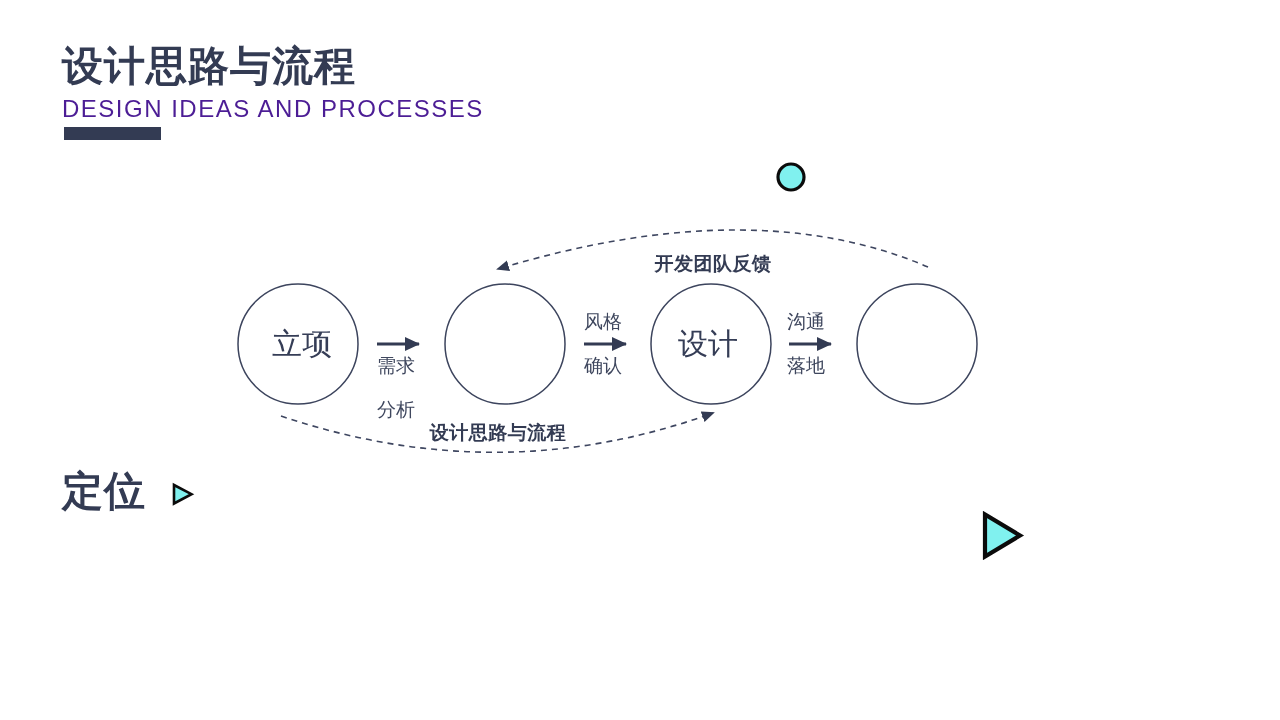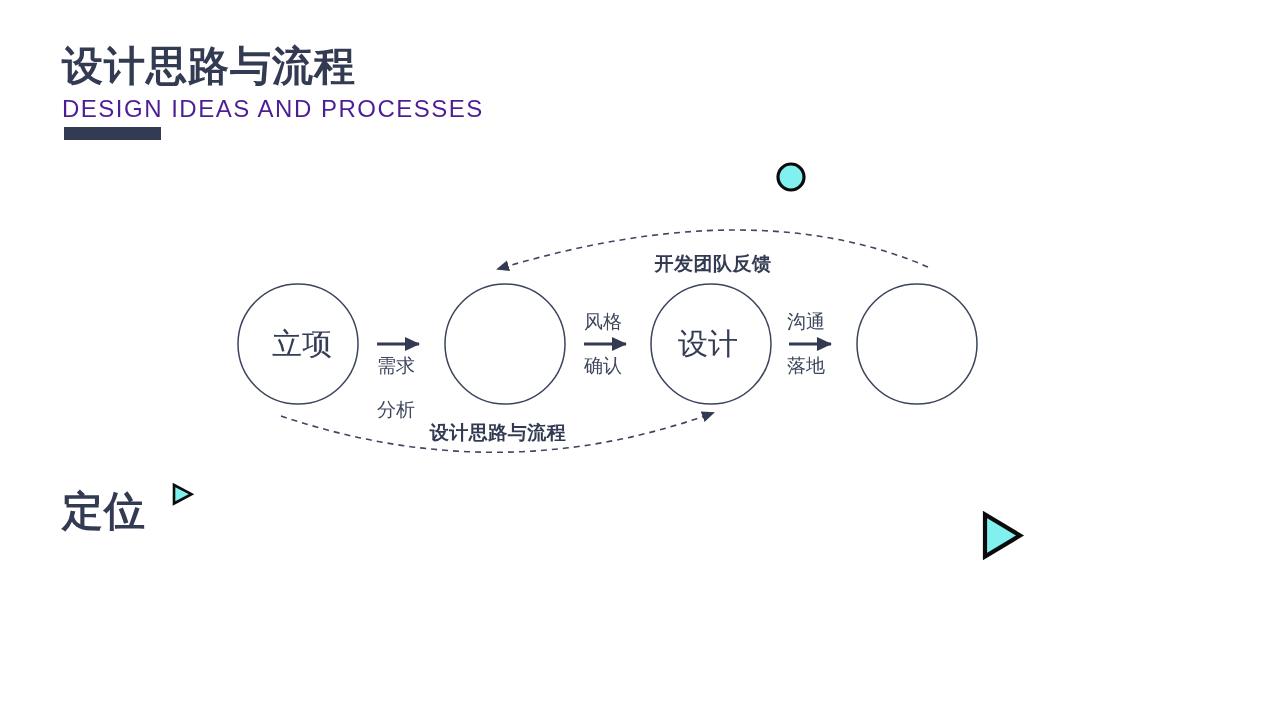--- a/index.html
+++ b/index.html
@@ -99,21 +99,21 @@
   .footer-line {
     left: 62px;
     font-size: 41px;
     font-weight: 700;
     letter-spacing: 1px;
     color: #333b53;
     line-height: 1.1;
     white-space: nowrap;
     z-index: 4;
   }
-  .footer-line1 { top: 469px; margin-top: 20px; }
+  .footer-line1 { top: 469px; }
   .footer-line2 { top: 519px; }
 </style>
 </head>
 <body>
 
 <div class="slide">
 
   <div class="abs title">设计思路与流程</div>
   <div class="abs subtitle">DESIGN IDEAS AND PROCESSES</div>
   <div class="abs accent-bar"></div>

